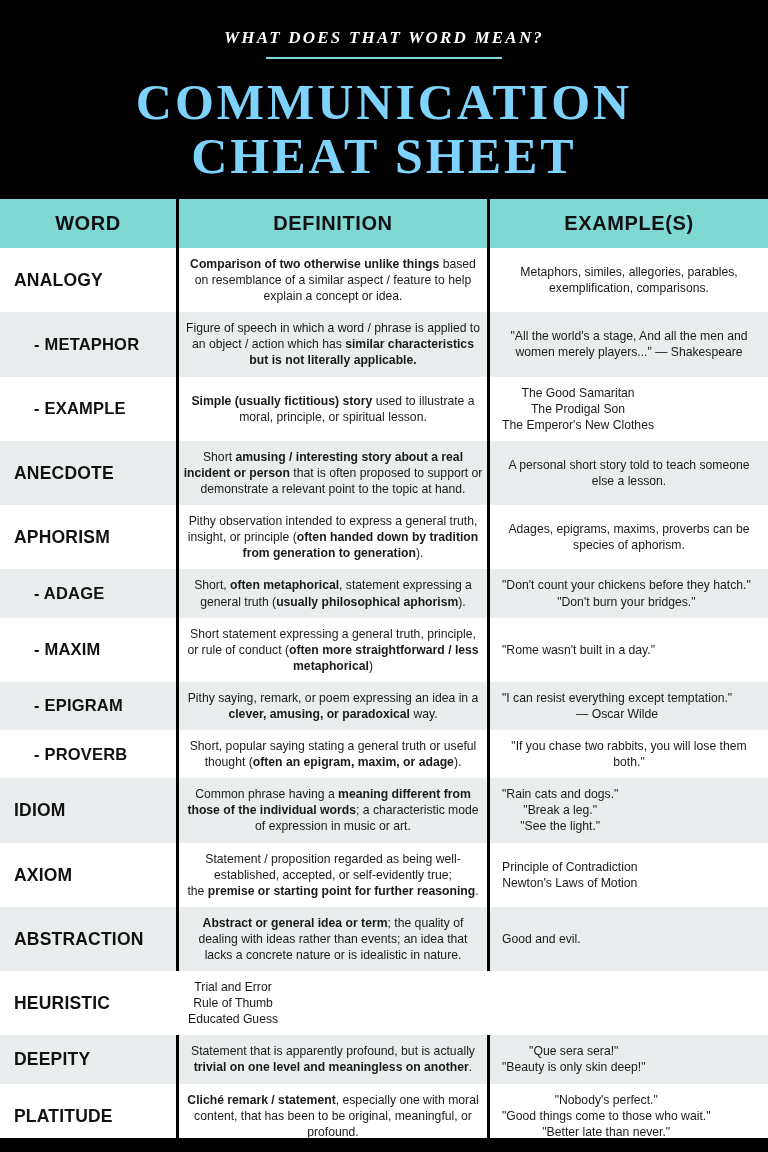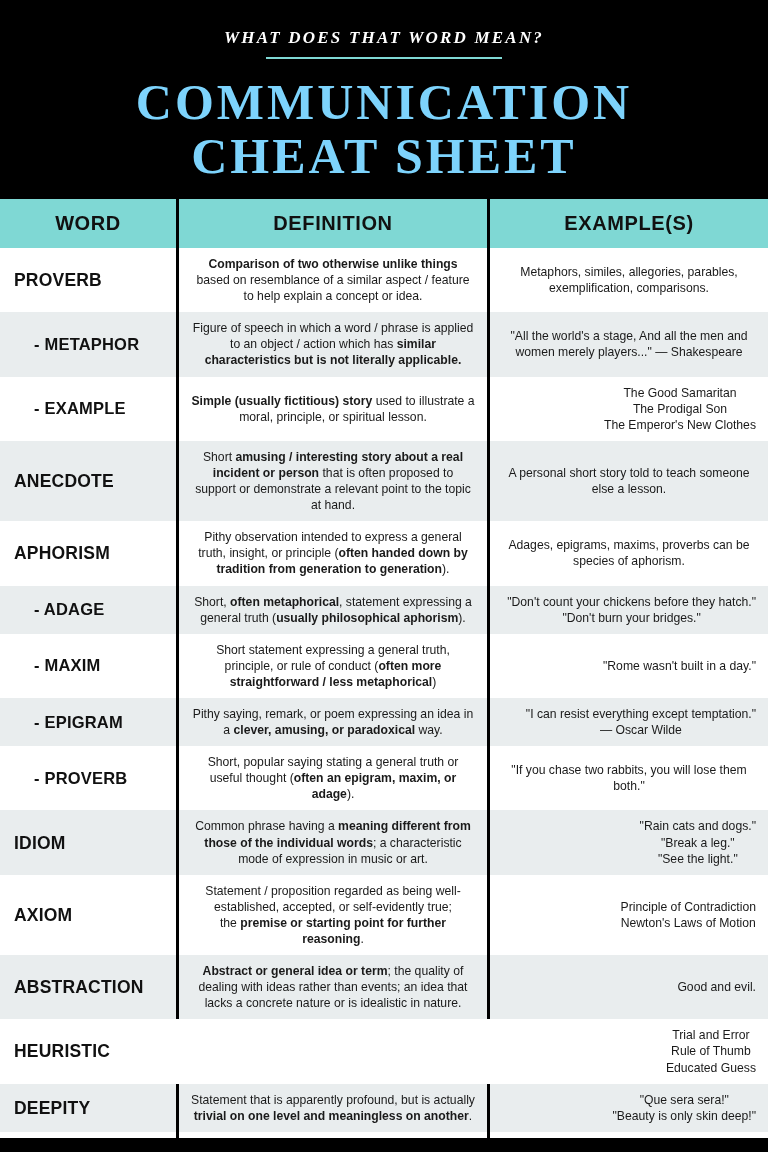--- a/index.html
+++ b/index.html
@@ -69,33 +69,33 @@
   .col-word {
     width: 176px;
     flex: 0 0 176px;
     padding: 8px 10px 8px 14px;
     display: flex;
     align-items: center;
   }
   .col-def {
     width: 314px;
     flex: 0 0 314px;
-    padding: 8px 12px;
+    padding: 8px 4px;
     display: flex;
     align-items: center;
     justify-content: center;
     border-left: 3px solid #000;
     border-right: 3px solid #000;
   }
   .col-ex {
     flex: 1 1 auto;
     padding: 8px 12px;
     display: flex;
     align-items: center;
-    justify-content: flex-end;
+    justify-content: flex-start;
   }
   .row.head .col-word,
   .row.head .col-def,
   .row.head .col-ex {
     justify-content: center;
     padding-top: 13px;
     padding-bottom: 13px;
   }
   .row.head .col-word { justify-content: center; padding-left: 10px; align-items: flex-end;}
   .head-label {
@@ -150,21 +150,21 @@
       <div class="col-def">
         <span class="head-label">DEFINITION</span>
       </div>
       <div class="col-ex">
         <span class="head-label">EXAMPLE(S)</span>
       </div>
     </div>
 
   <div class="row odd">
         <div class="col-word">
-          <span class="word">PROVERB</span>
+          <span class="word">ANALOGY</span>
         </div>
         <div class="col-def">
           <div class="def"><b>Comparison of two otherwise unlike things</b> based on resemblance of a similar aspect / feature to help explain a concept or idea.</div>
         </div>
         <div class="col-ex">
           <div class="ex">Metaphors, similes, allegories, parables, exemplification, comparisons.</div>
         </div>
       </div>
       <div class="row even">
         <div class="col-word">

